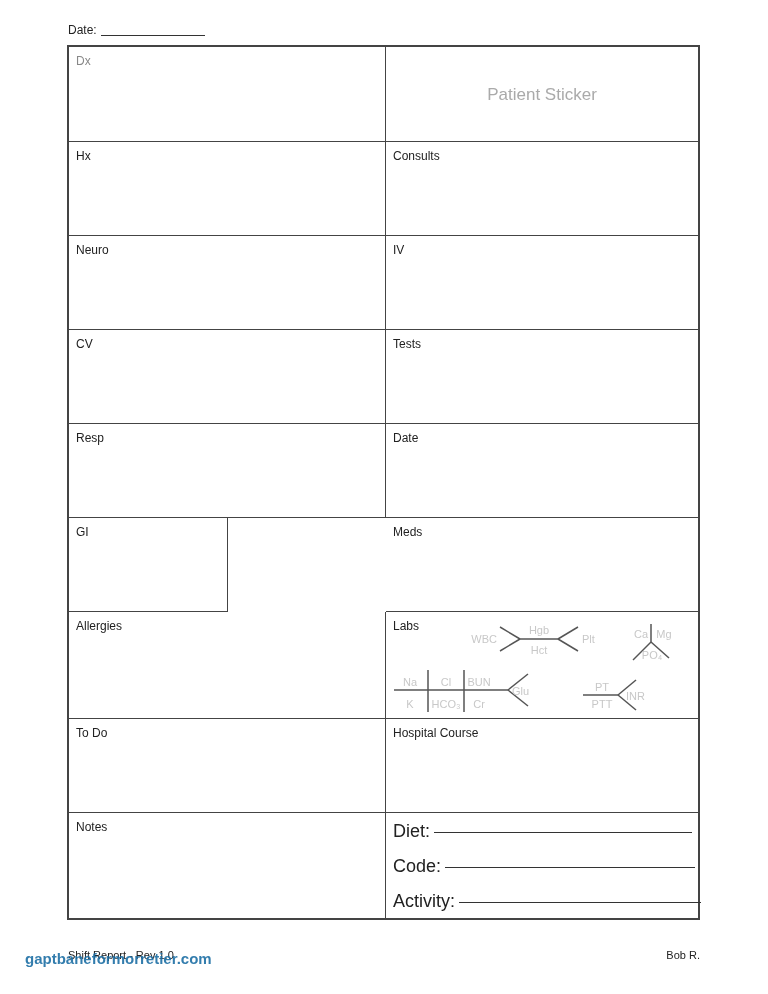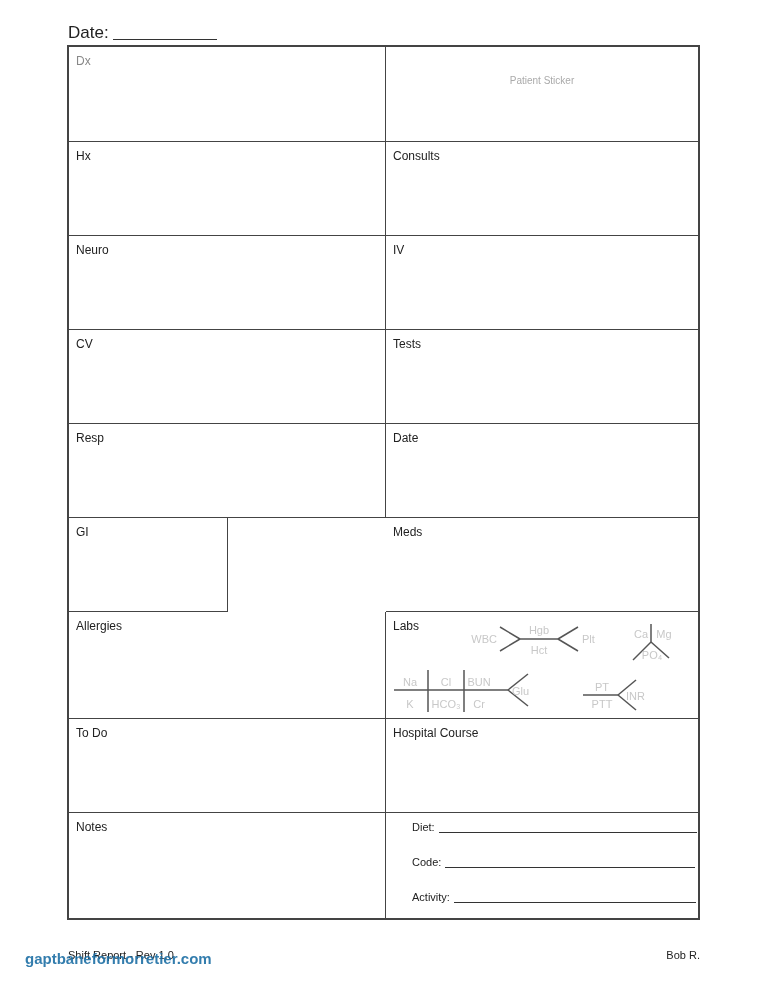--- a/index.html
+++ b/index.html
@@ -1,26 +1,26 @@
 <!DOCTYPE html>
 <html><head>
 <meta charset="utf-8">
 <style>
   html, body { margin:0; padding:0; background:#fff; }
   body { width:768px; height:994px; position:relative; overflow:hidden;
          font-family:"Liberation Sans", sans-serif; color:#222; }
-  .date { position:absolute; left:68px; top:23px; font-size:17px; }
+  .date { position:absolute; left:68px; top:23px; font-size:12px; }
   .date .line { display:inline-block; width:104px; border-bottom:1px solid #333; margin-left:4px; vertical-align:-2px; }
   .grid { position:absolute; left:67px; top:45px; width:633px; height:875px;
           border:2px solid #444; box-sizing:border-box; }
   .cell { position:absolute; box-sizing:border-box; border-right:1.5px solid #444; border-bottom:1.5px solid #444; }
   .cell .lbl { position:absolute; left:7px; top:7px; font-size:12px; color:#222; }
   .cell .lbl.gray { color:#888; }
-  .sticker { position:absolute; width:100%; top:28px; text-align:center; font-size:10px; color:#aaa; }
-  .field-line { position:absolute; left:7px; font-size:11px; color:#222; display:flex; align-items:flex-end;margin-left:19px; }
+  .sticker { position:absolute; width:100%; top:38px; text-align:center; font-size:17px; color:#aaa; }
+  .field-line { position:absolute; left:7px; font-size:18px; color:#222; display:flex; align-items:center; }
   .field-line .ul { border-bottom:1px solid #333; height:1px; margin-left:4px; }
   .footer { position:absolute; top:949px; font-size:11px; color:#222; }
   .wm { position:absolute; left:25px; top:950px; font-size:15px; font-weight:bold; color:#1d6fa5; opacity:0.9; }
   svg text { font-family:"Liberation Sans", sans-serif; fill:#c8c8c8; font-size:11px; }
 </style>
 </head>
 <body>
 
 <div class="date">
   <span>Date:</span><span class="line"></span>

